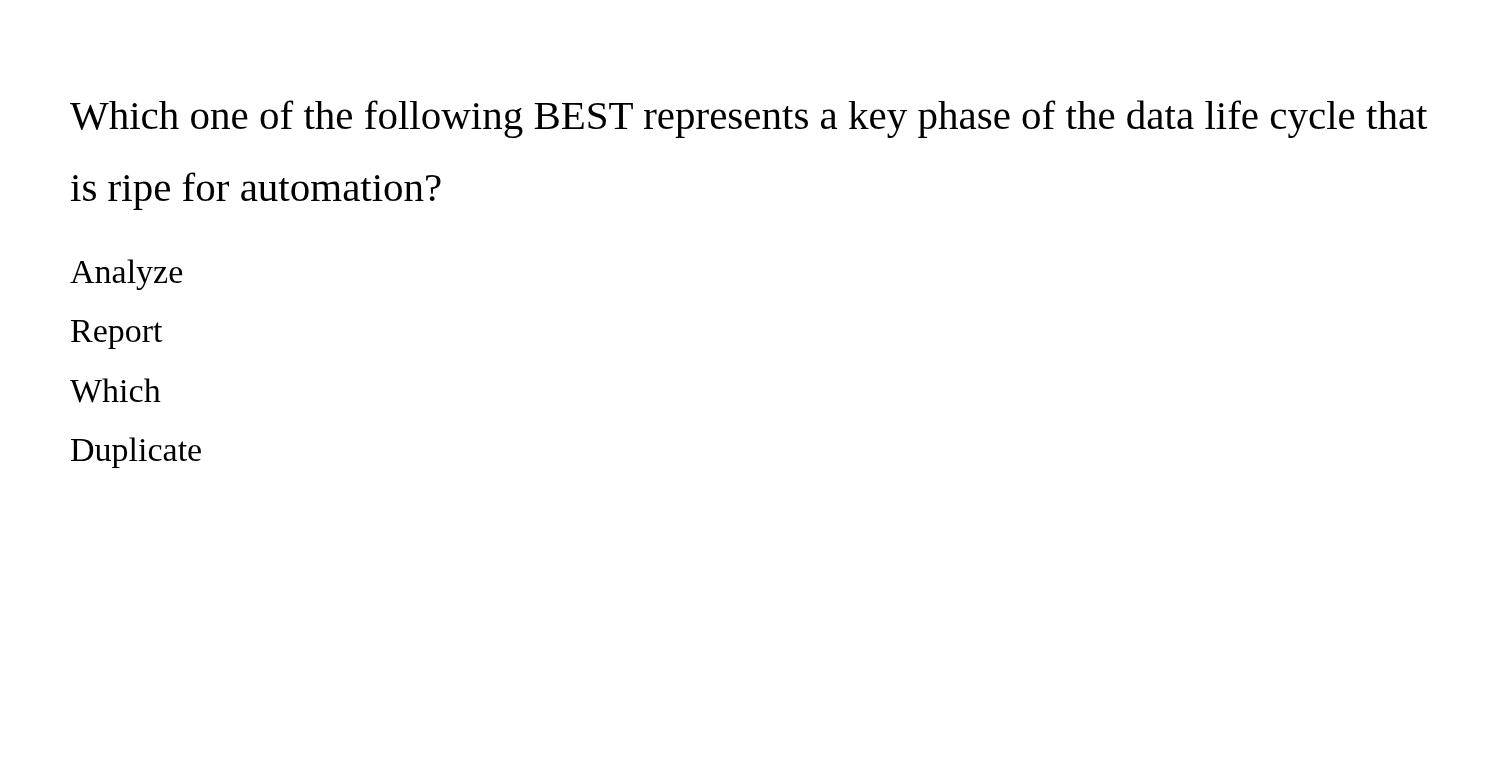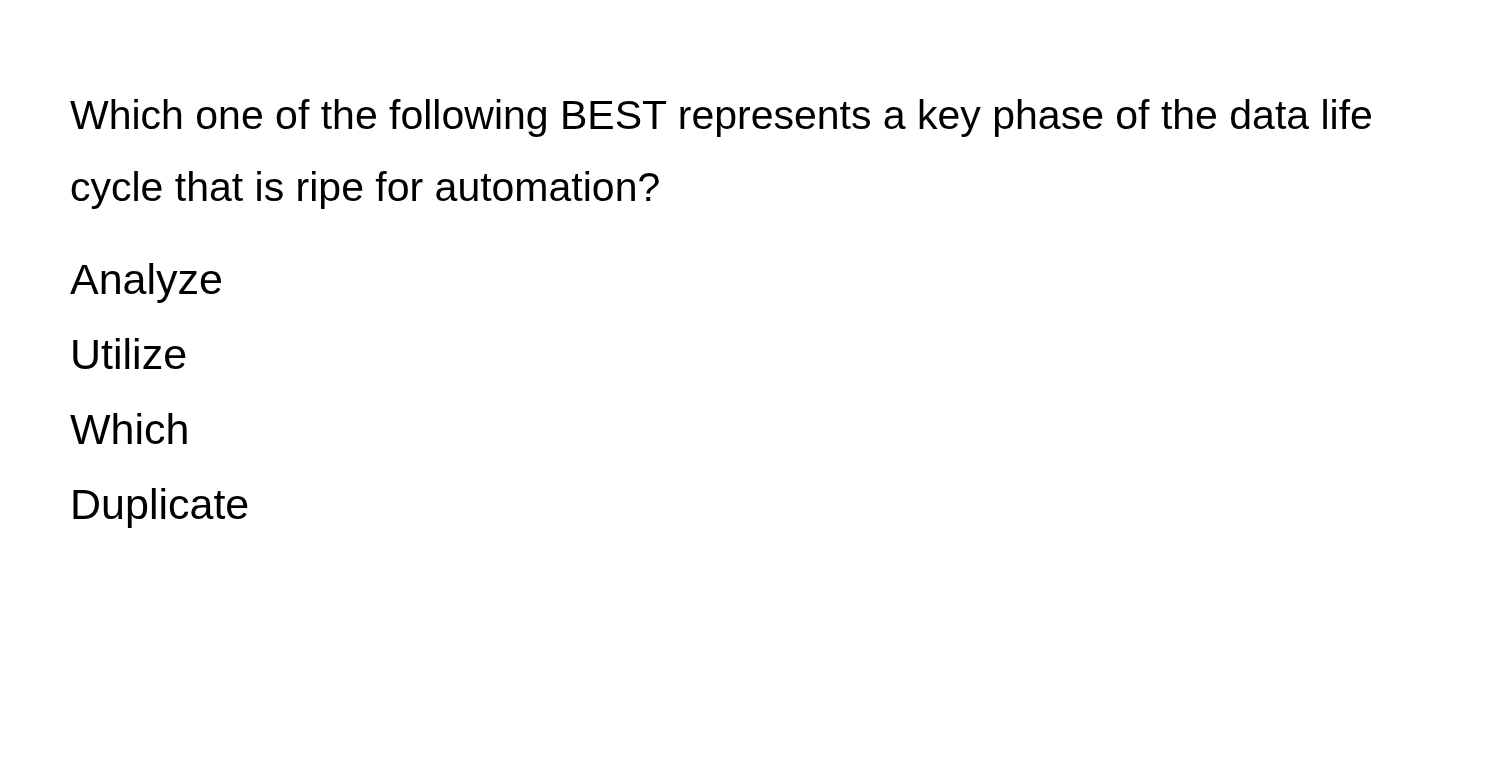--- a/index.html
+++ b/index.html
@@ -1,41 +1,42 @@
 <!DOCTYPE html>
 <html><head>
   <meta charset="utf-8">
   <style>
     * {
       margin: 0;
       padding: 0;
       box-sizing: border-box;
+      font-family: Liberation Serif, serif;
     }
     body {
       font-family: -apple-system, BlinkMacSystemFont, "Segoe UI", Helvetica, Arial, sans-serif;
       background: #ffffff;
       width: 1500px;
       height: 776px;
       padding: 80px 70px;
       color: #000000;
     }
     .question {
       font-size: 41px;
       line-height: 1.75;
       font-weight: 400;
       margin-bottom: 18px;
       letter-spacing: 0px;
     }
     .option {
-      font-size: 43px;
+      font-size: 34px;
       line-height: 1.75;
       font-weight: 400;
       letter-spacing: 0px;
     }
   </style>
 </head>
 <body>
 
 <div class="question">Which one of the following BEST represents a key phase of the data life cycle that is ripe for automation?</div>
 <div class="option">Analyze</div>
-<div class="option">Utilize</div>
+<div class="option">Report</div>
 <div class="option">Which</div>
 <div class="option">Duplicate</div>
 
 </body></html>

